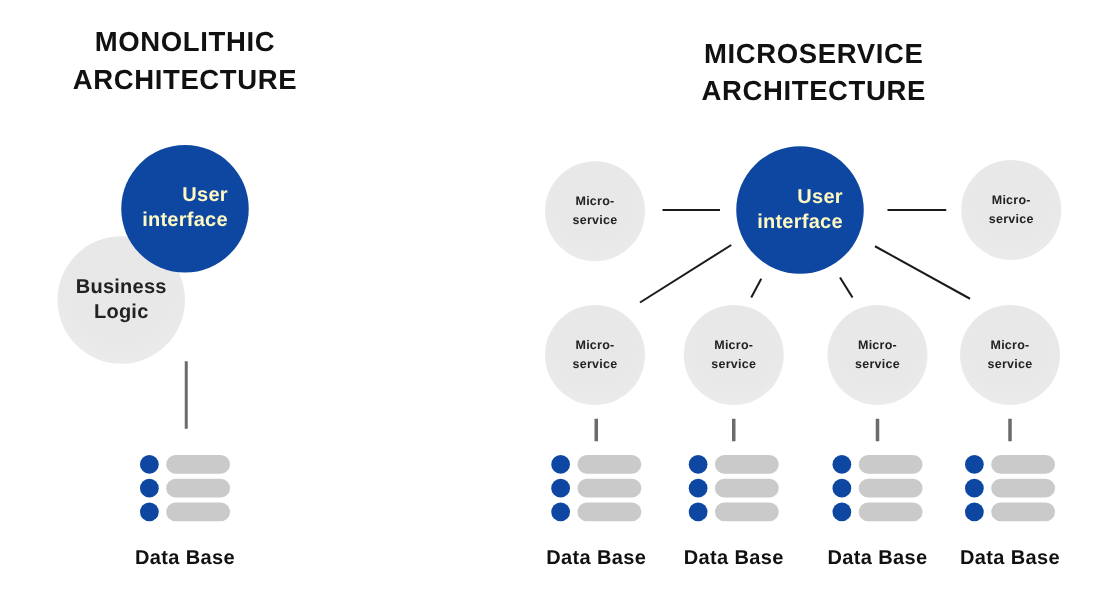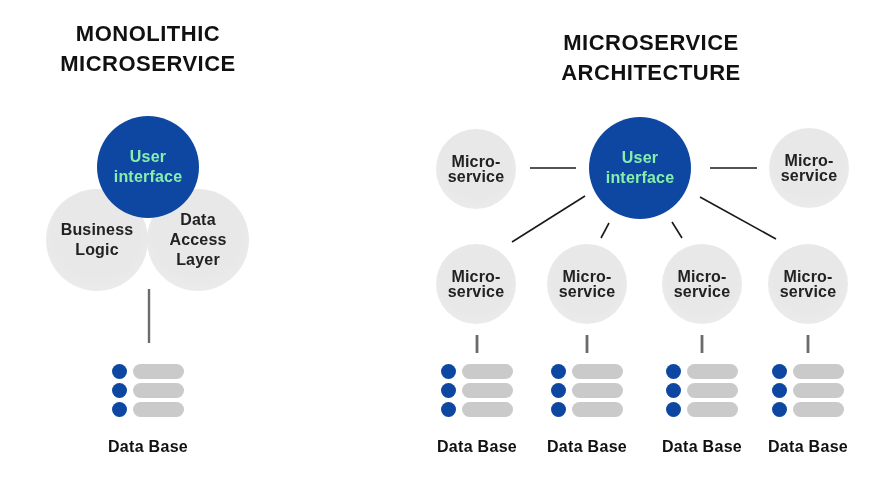--- a/index.html
+++ b/index.html
@@ -42,28 +42,29 @@
     justify-content: center;
     text-align: center;
     white-space: pre-line;
   }
   .circle-gray {
     background: radial-gradient(circle at 50% 42%, #e8e8e8 55%, #eeeeee 100%);
     color: #222222;
   }
   .circle-blue {
     background: #0d47a1;
-    color: #86efac;
+    color: #fef9c3;
+    text-align: right;
   }
   .c-large { width: 102px; height: 102px; }
   .c-small { width: 80px; height: 80px; }
 
   .lbl-ui   { font-size: 16px; font-weight: 600; line-height: 20px; letter-spacing: 0.2px; }
   .lbl-mono { font-size: 16px; font-weight: 600; line-height: 20px; letter-spacing: 0.2px; }
-  .lbl-ms   { font-size: 16px; font-weight: 700; line-height: 15px; letter-spacing: 0.2px; }
+  .lbl-ms   { font-size: 10px; font-weight: 700; line-height: 15px; letter-spacing: 0.2px; }
 
   .db-icon {
     position: absolute;
     width: 72px;
     display: flex;
     flex-direction: column;
     gap: 4px;
   }
   .db-row { display: flex; align-items: center; gap: 6px; height: 15px; }
   .db-dot { width: 15px; height: 15px; border-radius: 50%; background: #0d47a1; flex: 0 0 auto; }
@@ -97,32 +98,27 @@
     <line x1="672" y1="222" x2="682" y2="238" stroke-width="1.6" stroke="#1a1a1a"></line>
     <line x1="700" y1="197" x2="776" y2="239" stroke-width="1.6" stroke="#1a1a1a"></line>
 
     <line x1="477" y1="335" x2="477" y2="353" stroke-width="2.8" stroke="#6b6b6b"></line>
     <line x1="587" y1="335" x2="587" y2="353" stroke-width="2.8" stroke="#6b6b6b"></line>
     <line x1="702" y1="335" x2="702" y2="353" stroke-width="2.8" stroke="#6b6b6b"></line>
     <line x1="808" y1="335" x2="808" y2="353" stroke-width="2.8" stroke="#6b6b6b"></line>
   </svg>
 
   <div class="title title-mono">MONOLITHIC
-MICROSERVICE</div>
+ARCHITECTURE</div>
 
   <div class="circle circle-gray c-large lbl-mono" style="left:46px; top:189px;">
     <span>Business
 Logic</span>
   </div>
 
-  <div class="circle circle-gray c-large lbl-mono" style="left:147px; top:189px;">
-    <span>Data
-Access
-Layer</span>
-  </div>
 
   <div class="circle circle-blue c-large lbl-ui" style="left:97px; top:116px;">
     <span>User
 interface</span>
   </div>
 
   <div class="db-icon" style="left:112px; top:364px;">
     <div class="db-row">
       <div class="db-dot"></div>
       <div class="db-bar"></div>

